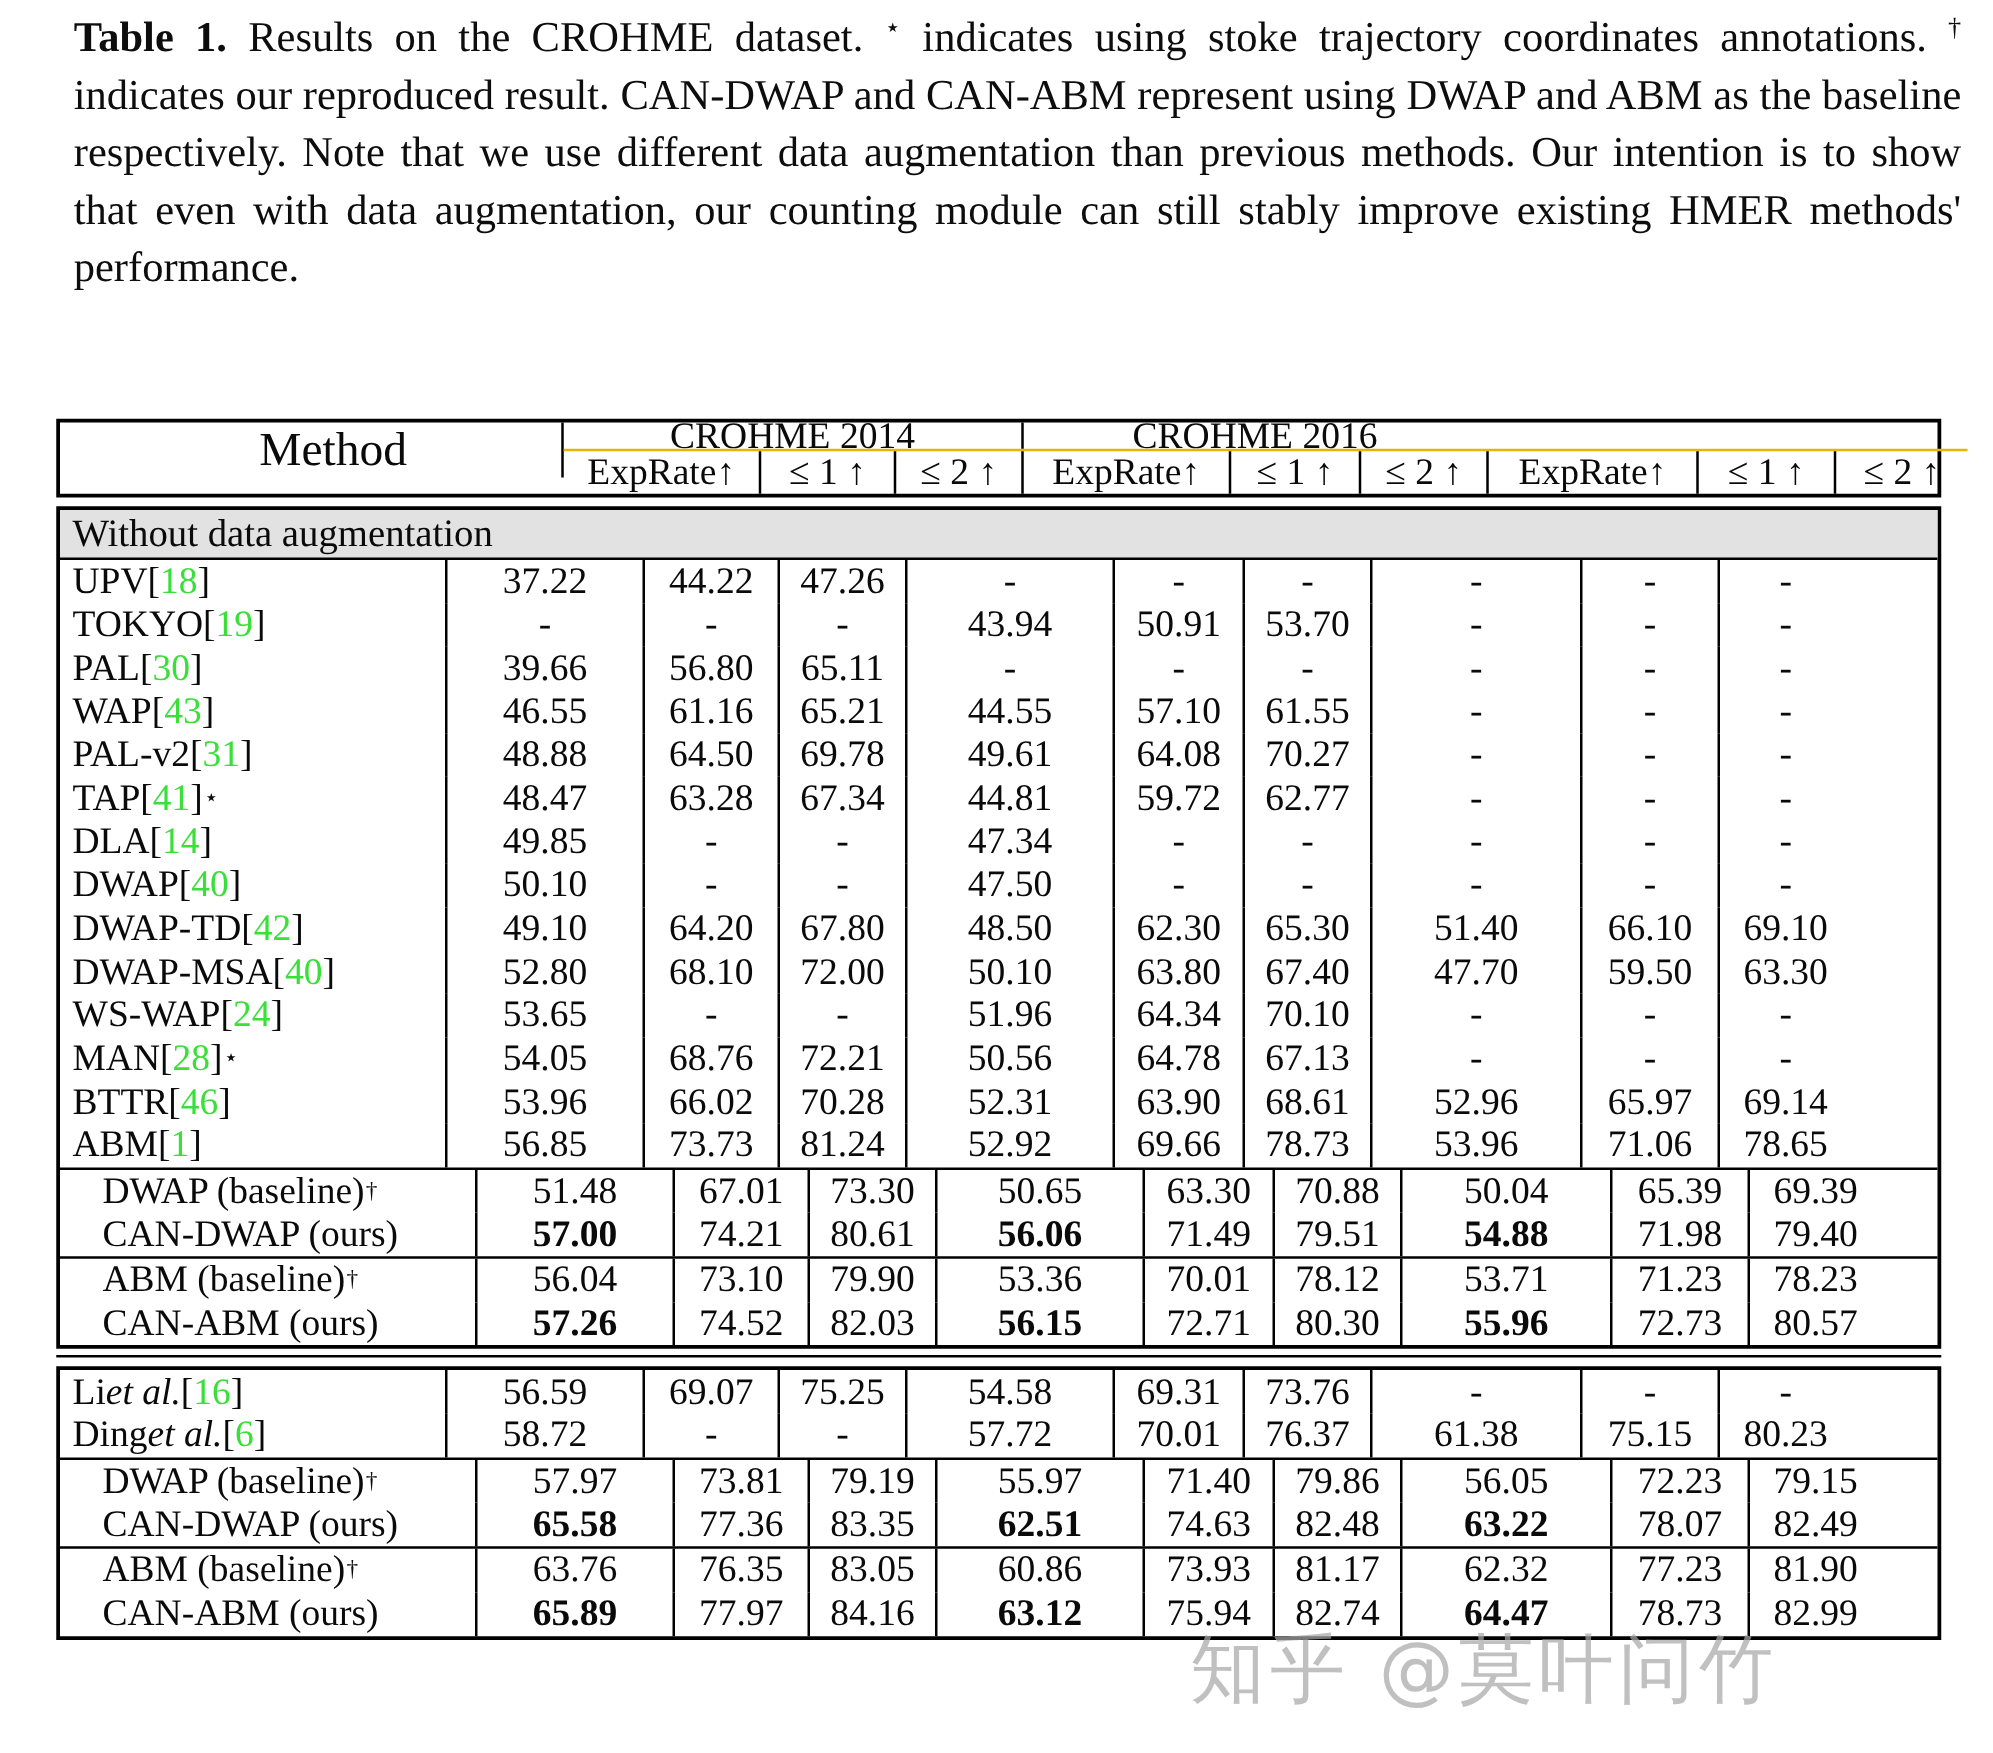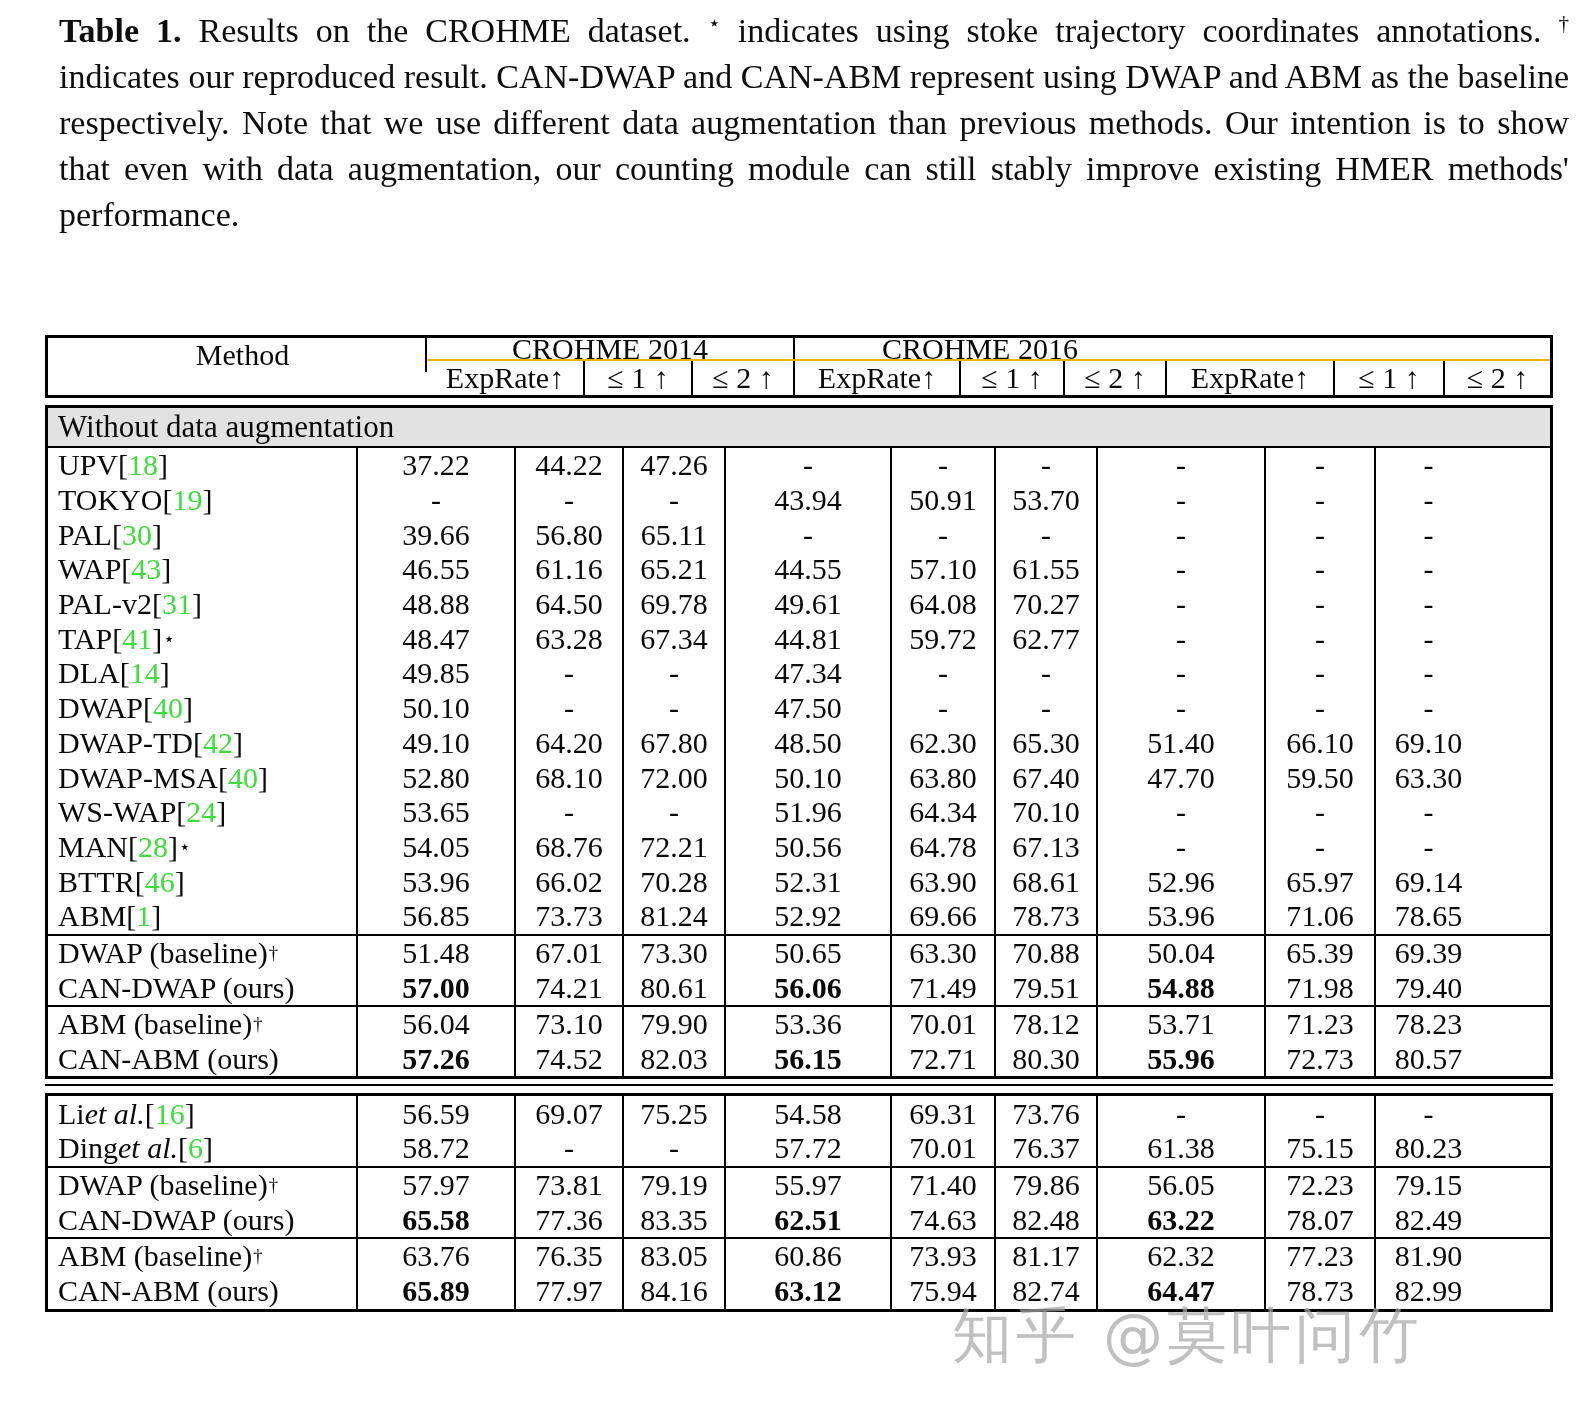--- a/index.html
+++ b/index.html
@@ -9,35 +9,35 @@
     font-family:"Liberation Serif", serif; color:#0a0a0a;
   }
   .caption {
     position:absolute; left:59px; top:8px; width:1510px;
     font-size:34px; line-height:46px; text-align:justify; color:#0d0d0d;
   }
   .caption sup { font-size:0.62em; vertical-align:super; line-height:0; }
   .tbl { position:absolute; left:45px; top:335px; width:1508px; font-size:30px; }
   .hdr { display:flex; border:3px solid #000; width:1508px; }
   .cell { flex:none; display:flex; align-items:center; justify-content:center; height:100%; }
-  .method-h { width:379px; display:flex; align-items:center; padding-left:12px; border-right:2px solid #000; font-size:30px; }
+  .method-h { width:379px; display:flex; align-items:center; padding-left:12px; border-right:2px solid #000; font-size:38px;margin-left:24px; }
   .hdr-right { width:1123px; display:flex; flex-direction:column; }
   .hdr-groups { display:flex; height:23px; border-bottom:2px solid #eab308; }
   .hdr-subs { display:flex; height:34px; }
   .gw0{width:366px} .gw1{width:372px} .gw2{width:385px}
   .cw0{width:310px} .cw1{width:156px} .cw2{width:108px} .cw3{width:102px}
   .cw4{width:166px} .cw5{width:104px} .cw6{width:102px} .cw7{width:168px}
   .cw8{width:110px} .cw9{width:107px}
   .vline { border-left:2px solid #000; }
   .box { border:3px solid #000; margin-top:7px; width:1508px;text-align:center; }
   .title-row {
     height:40px; background:var(--secbg,#e2e2e2); display:flex; align-items:center;
     padding-left:10px; border-bottom:2px solid #000; font-size:31px;
   }
-  .rowgroup.sep { border-top:2px solid #000; }
+  .rowgroup.sep { border-top:2px solid #000;padding-left:24px; }
   .row { display:flex; height:34.7px; align-items:center; }
   .method { justify-content:flex-start; padding-left:10px; border-right:2px solid #000; white-space:nowrap; }
   .method sup { font-size:0.62em; vertical-align:super; line-height:0; margin-left:1px; }
   .method i { font-style:italic; }
   .ref { color:var(--green,#3adf3a); }
   .bold { font-weight:700; }
   .dblrule { height:2px; background:#000; margin-top:5px; width:1508px; }
   .watermark {
     position:absolute; left:952px; top:1296px; z-index:5;
     font-family:"DejaVu Sans", sans-serif; font-size:60px; letter-spacing:4px;

